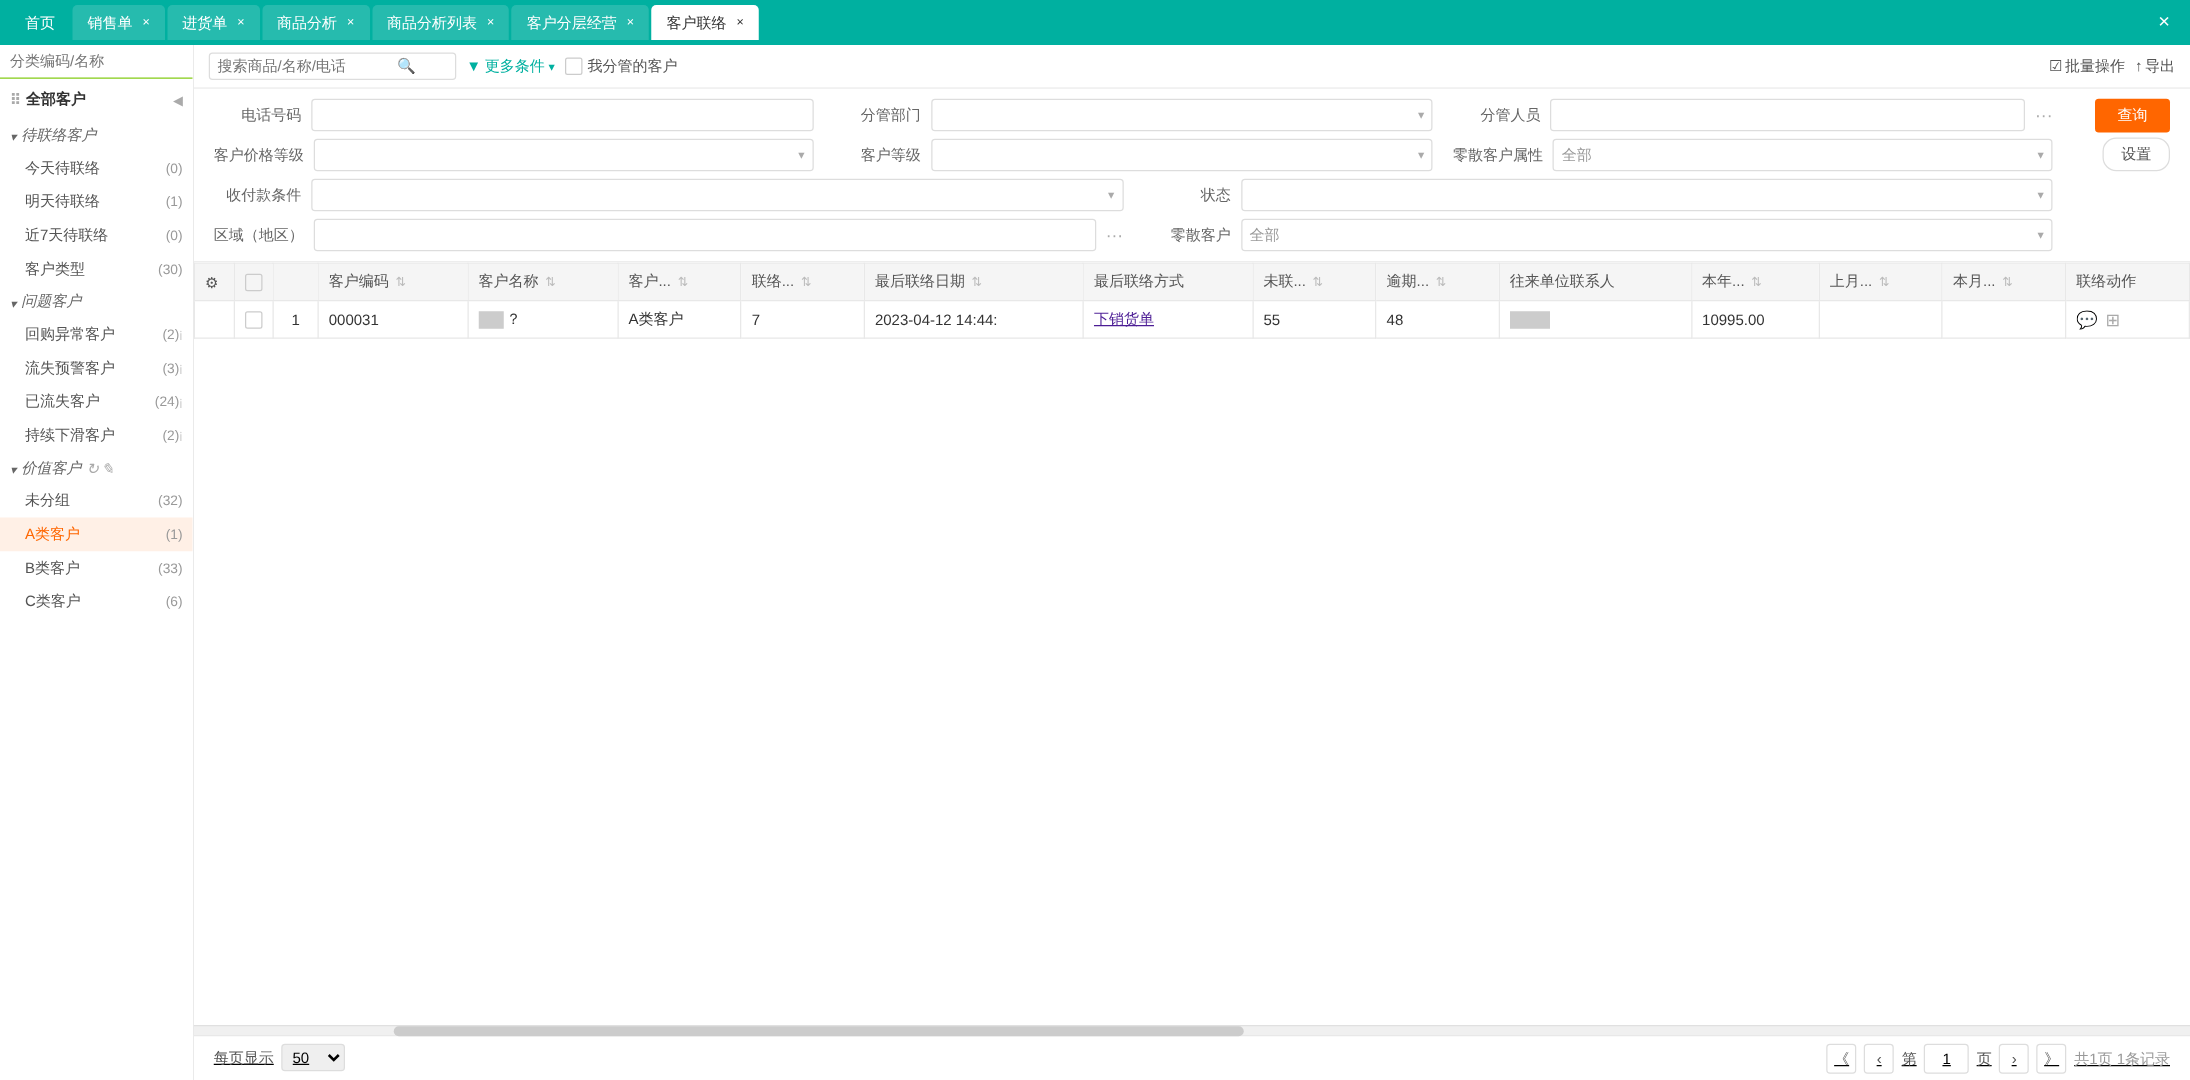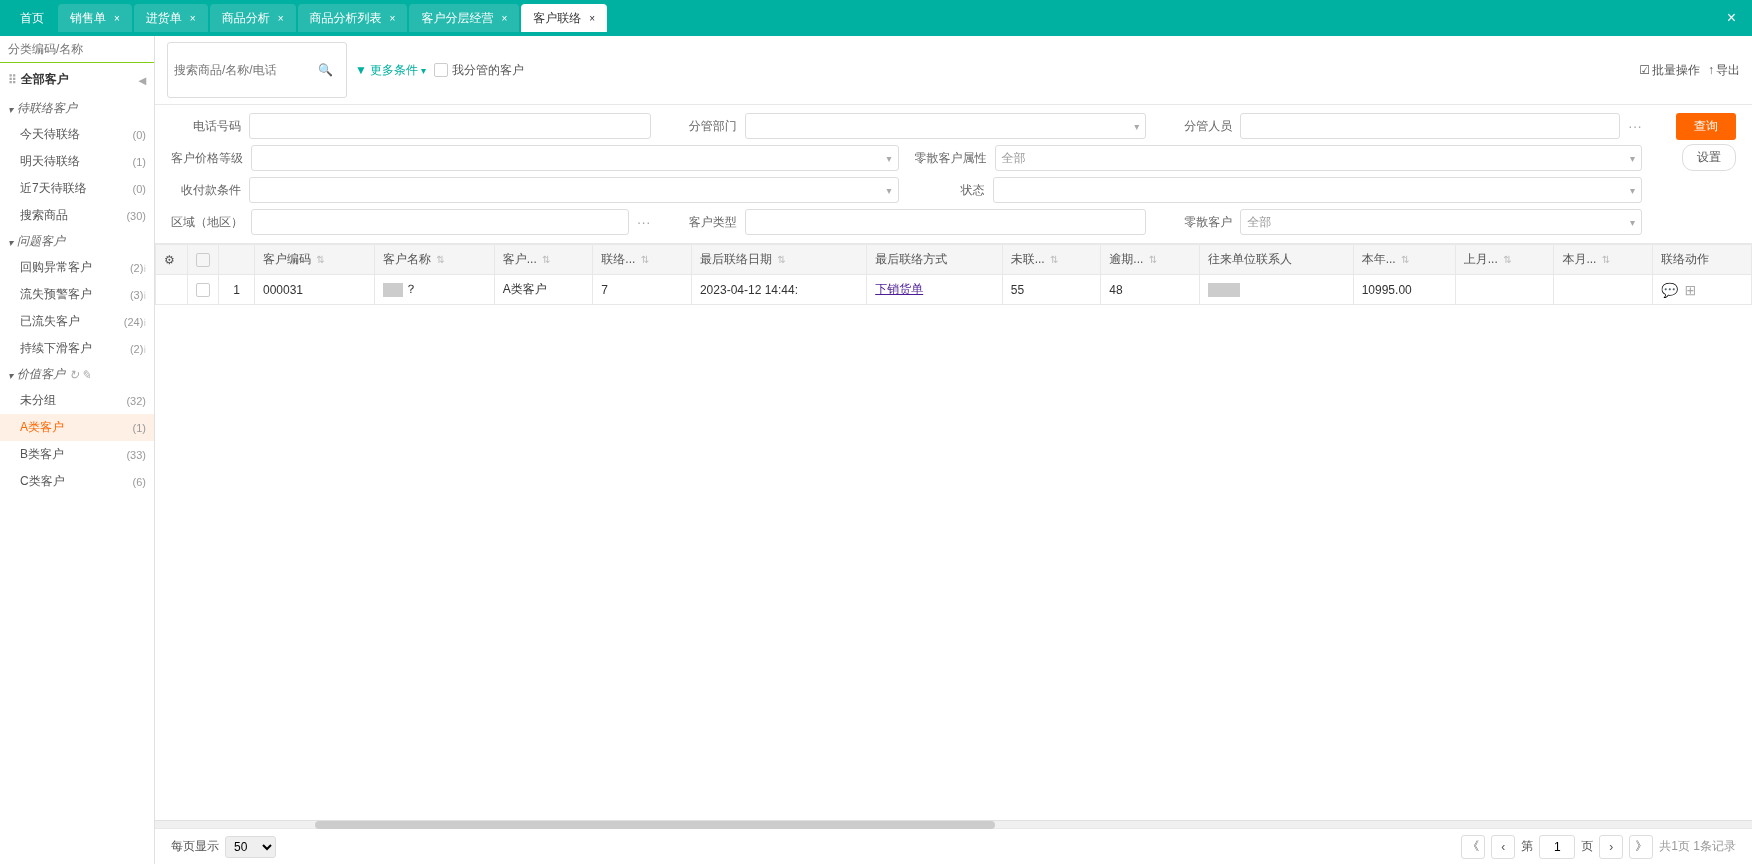--- a/index.html
+++ b/index.html
@@ -120,23 +120,23 @@
       padding: 6px 12px;
       background: white;
       border-bottom: 1px solid #e8e8e8;
       gap: 8px;
     }
     .filter-search {
       display: flex;
       align-items: center;
       border: 1px solid #ddd;
       border-radius: 3px;
-      padding: 20px 6px;
+      padding: 3px 6px;
       gap: 4px;
-      width: 180px;
+      width: 198px;
     }
     .filter-search input {
       border: none;
       outline: none;
       font-size: 12px;
       width: 140px;
       color: #999;
     }
     .more-conditions {
       display: flex;
@@ -278,26 +278,27 @@
     .th-gear { width: 32px; text-align: center; }
     .th-check { width: 28px; text-align: center; }
     .th-num { width: 36px; text-align: center; }
     .col-link { color: #4c1d95; cursor: pointer; text-decoration: underline; }
     .col-actions { display: flex; gap: 6px; align-items: center; }
     .col-action-icon { color: #aaa; cursor: pointer; font-size: 14px; }
     
     
     .bottom-bar {
       display: flex;
-      align-items: center;
+      align-items: flex-start;
       justify-content: space-between;
       padding: 6px 16px;
       background: white;
       border-top: 1px solid #e8e8e8;
       height: 36px;
+      text-decoration: underline;
     }
     .page-size {
       display: flex;
       align-items: center;
       gap: 6px;
       color: #555;
     }
     .page-size select {
       border: 1px solid #ddd;
       border-radius: 3px;
@@ -423,21 +424,21 @@
     </div>
     <div class="sidebar-item">
       <span class="item-label">明天待联络</span>
       <span class="item-badge">(1)</span>
     </div>
     <div class="sidebar-item">
       <span class="item-label">近7天待联络</span>
       <span class="item-badge">(0)</span>
     </div>
     <div class="sidebar-item">
-      <span class="item-label">搜索商品</span>
+      <span class="item-label">客户类型</span>
       <span class="item-badge">(30)</span>
     </div>
 
     <div class="sidebar-section-title">
       <span class="tri-down-sm"></span>
       <span>问题客户</span>
     </div>
     <div class="sidebar-item">
       <span class="item-label">回购异常客户</span>
       <span class="item-badge">(2)</span>
@@ -538,20 +539,27 @@
 
           <div class="filter-row">
             <div class="filter-cell">
               <span class="filter-label">客户价格等级</span>
               <div class="filter-select">
                 <span></span>
                 <span class="arrow tri-down-sm"></span>
               </div>
             </div>
             <div class="filter-cell">
+              <span class="filter-label">客户等级</span>
+              <div class="filter-select">
+                <span></span>
+                <span class="arrow tri-down-sm"></span>
+              </div>
+            </div>
+            <div class="filter-cell">
               <span class="filter-label">零散客户属性</span>
               <div class="filter-select">
                 <span>全部</span>
                 <span class="arrow tri-down-sm"></span>
               </div>
             </div>
           </div>
 
           <div class="filter-row">
             <div class="filter-cell">
@@ -570,26 +578,20 @@
             </div>
           </div>
 
           <div class="filter-row">
             <div class="filter-cell">
               <span class="filter-label">区域（地区）</span>
               <div class="filter-select" style="flex:1;">
                 <span></span>
               </div>
               <span class="filter-dots">···</span>
-            </div>
-            <div class="filter-cell">
-              <span class="filter-label">客户类型</span>
-              <div class="filter-select">
-                <span></span>
-              </div>
             </div>
             <div class="filter-cell">
               <span class="filter-label">零散客户</span>
               <div class="filter-select">
                 <span>全部</span>
                 <span class="arrow tri-down-sm"></span>
               </div>
             </div>
           </div>
         </div>

